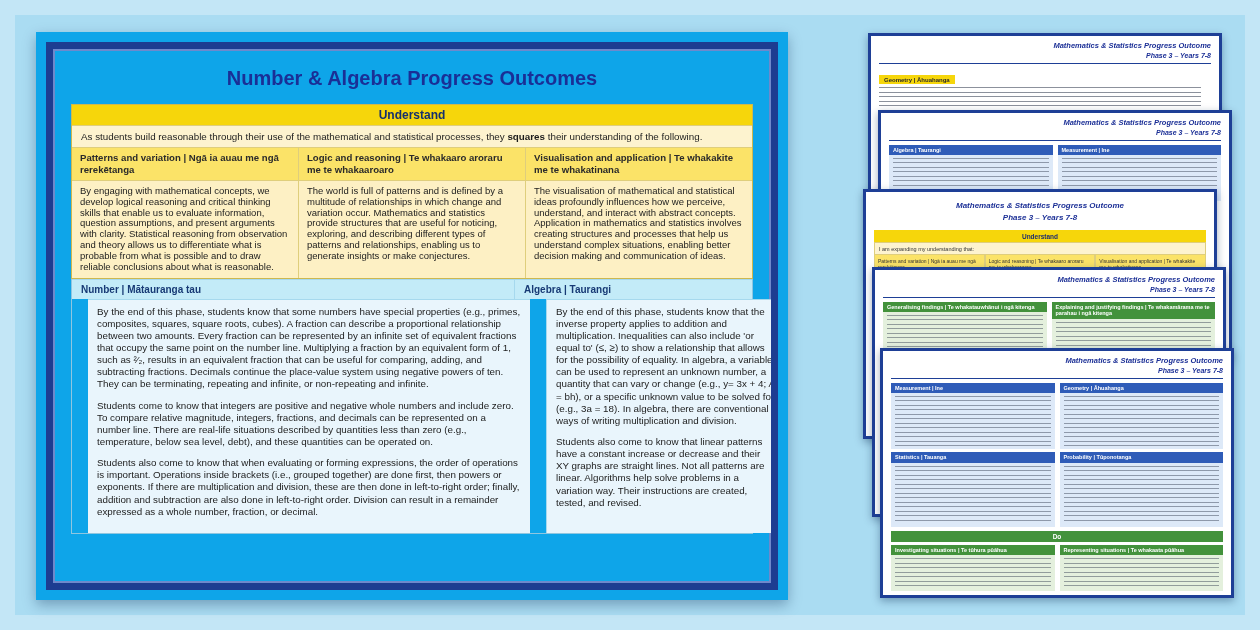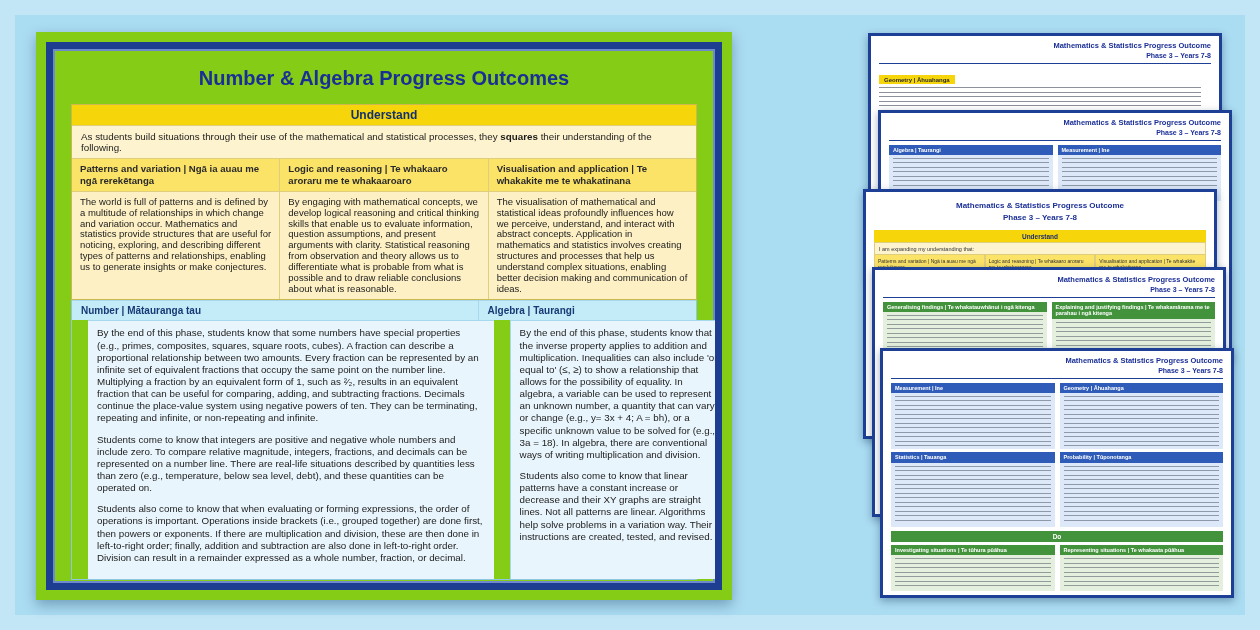--- a/index.html
+++ b/index.html
@@ -7,22 +7,22 @@
   body { font-family:"Liberation Sans", sans-serif; }
 
   .canvas {
     position:relative; width:1260px; height:630px;
     background:#aadcf2; overflow:hidden;
     box-shadow: inset 0 0 0 15px rgba(255,255,255,.30);
   }
 
   
   .sheet {
-    position:absolute; left:36px; top:32px; width:696px; height:568px;
-    background:#84cc16; box-shadow:0 5px 12px rgba(15,45,85,.35);padding-left:20px;
+    position:absolute; left:36px; top:32px; width:752px; height:568px;
+    background:#0ea5e9; box-shadow:0 5px 12px rgba(15,45,85,.35);padding-left:20px;
   }
   .frame {
     position:absolute; inset:10px;
     border:7px solid #1d3d91;
     box-shadow: inset 0 0 0 2px #6e89cc;
     overflow:hidden;
   }
   .content { padding:8px 18px 10px; height:100%; overflow:hidden; }
 
   .title { text-align:center; margin:6px 0 10px; }
@@ -85,21 +85,21 @@
     padding:5px 8px; overflow:hidden;
   }
   .t1 { left:868px; top:33px;  z-index:1; }
   .t2 { left:878px; top:110px; z-index:2; }
   .t3 { left:863px; top:189px; z-index:3; }
   .t4 { left:872px; top:267px; z-index:4; }
   .t5 { left:880px; top:348px; z-index:5; }
 
   .thumb-head {
     text-align:right; color:#1b2f96; font-weight:bold; line-height:1.35;
-    border-bottom:1px solid #1e3f96; padding-bottom:2px; margin-bottom:4px;
+    border-bottom:1px solid #1e3f96; padding-bottom:2px; margin-bottom:4px;font-style:italic;
   }
   .thumb-head .l1 { font-size:7.5px; }
   .thumb-head .l2 { font-size:7px; }
 
   .thumb-title { text-align:center; color:#1b2f96; font-weight:bold;
     font-size:8px; line-height:1.5; margin:3px 0 6px; border:none; padding:0; }
 
   .chip-yellow {
     display:inline-block; background:#f6d60b; color:#2a2a2a;
     font-size:6px; font-weight:bold; padding:1.5px 5px; margin:2px 0 3px;
@@ -143,30 +143,30 @@
     <div class="frame">
       <div class="content">
 
         <div class="title">
           <span class="title-line">Number &amp; Algebra Progress Outcomes</span>
         </div>
 
         <div class="u-wrap">
           <div class="bar-gold">Understand</div>
           <div class="u-intro">
-            <span>As students build situations through their use of the mathematical and statistical processes, they </span><b>squares</b><span> their understanding of the following.</span>
+            <span>As students build reasonable through their use of the mathematical and statistical processes, they </span><b>squares</b><span> their understanding of the following.</span>
           </div>
           <div class="row u-heads">
             <div>Patterns and variation | Ngā ia auau me ngā rerekētanga</div>
             <div>Logic and reasoning | Te whakaaro aroraru me te whakaaroaro</div>
             <div>Visualisation and application | Te whakakite me te whakatinana</div>
           </div>
           <div class="row u-bodies">
+            <div>By engaging with mathematical concepts, we develop logical reasoning and critical thinking skills that enable us to evaluate information, question assumptions, and present arguments with clarity. Statistical reasoning from observation and theory allows us to differentiate what is probable from what is possible and to draw reliable conclusions about what is reasonable.</div>
             <div>The world is full of patterns and is defined by a multitude of relationships in which change and variation occur. Mathematics and statistics provide structures that are useful for noticing, exploring, and describing different types of patterns and relationships, enabling us to generate insights or make conjectures.</div>
-            <div>By engaging with mathematical concepts, we develop logical reasoning and critical thinking skills that enable us to evaluate information, question assumptions, and present arguments with clarity. Statistical reasoning from observation and theory allows us to differentiate what is probable from what is possible and to draw reliable conclusions about what is reasonable.</div>
             <div>The visualisation of mathematical and statistical ideas profoundly influences how we perceive, understand, and interact with abstract concepts. Application in mathematics and statistics involves creating structures and processes that help us understand complex situations, enabling better decision making and communication of ideas.</div>
           </div>
         </div>
 
         <div class="k-wrap">
           <div class="row k-heads">
             <div class="w65">Number | Mātauranga tau</div>
             <div class="w35">Algebra | Taurangi</div>
           </div>
           <div class="row k-bodies">

